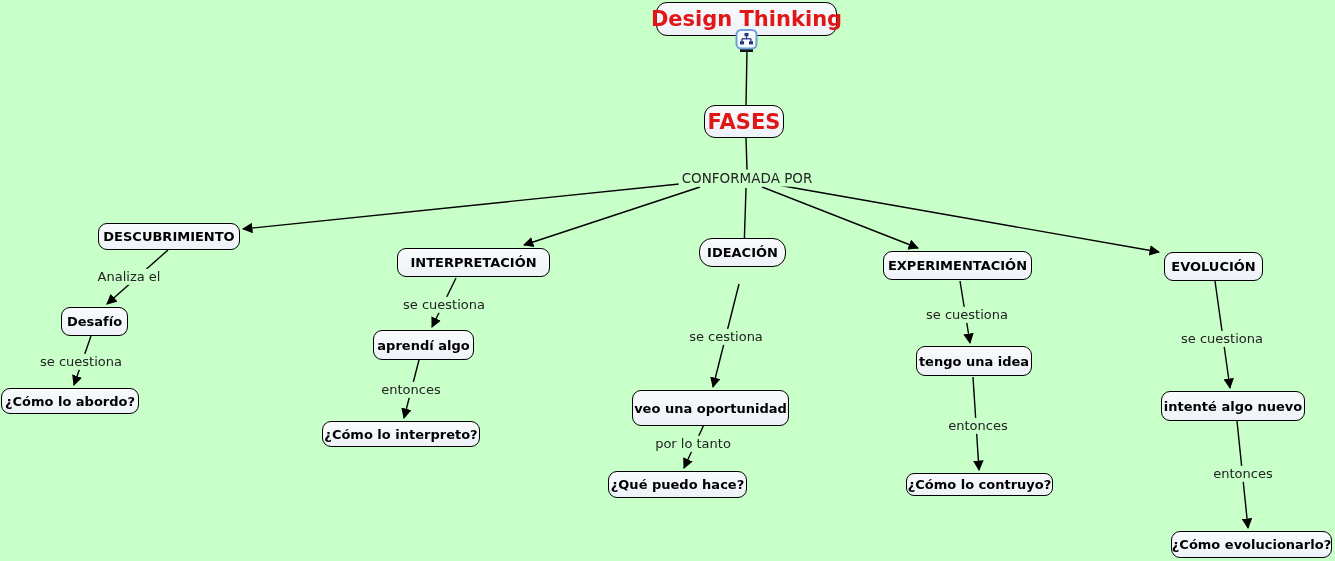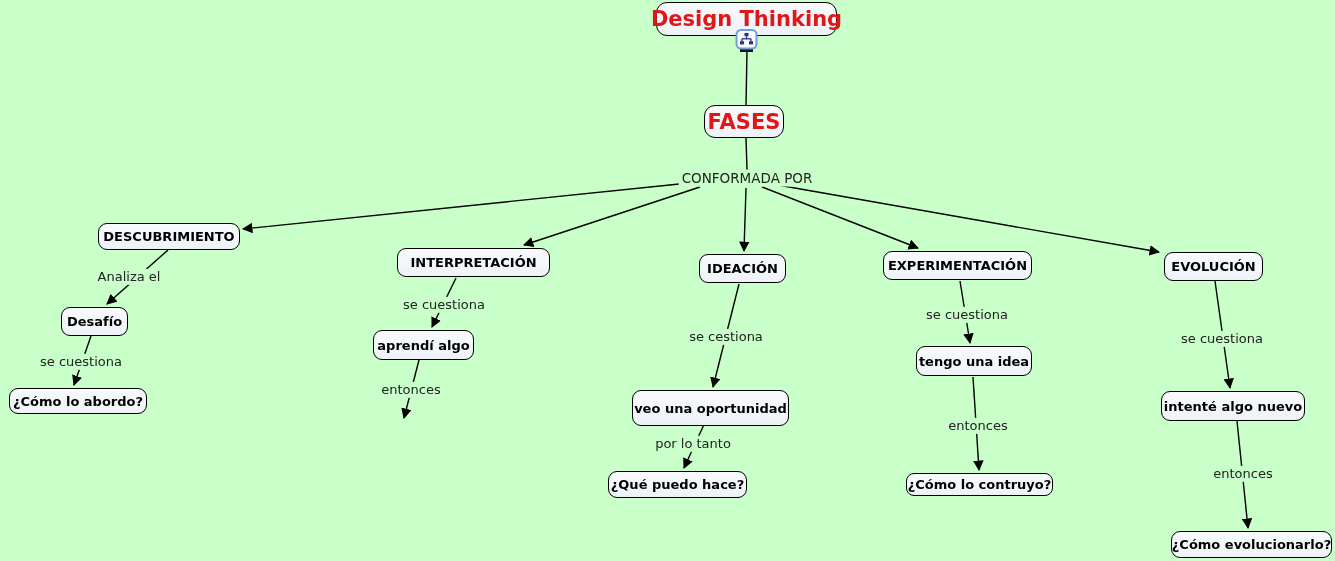--- a/index.html
+++ b/index.html
@@ -78,26 +78,27 @@
   <span class="linklabel" style="left:967px;top:315px;">se cuestiona</span>
   <span class="linklabel" style="left:978px;top:426px;">entonces</span>
   <span class="linklabel" style="left:1222px;top:339px;">se cuestiona</span>
   <span class="linklabel" style="left:1243px;top:474px;">entonces</span>
 
   <div class="concept title" style="left:656px;top:2px;width:181px;height:34px;">Design Thinking</div>
   <div class="concept title" style="left:704px;top:105px;width:80px;height:33px;">FASES</div>
 
   <div class="concept" style="left:98px;top:223px;width:142px;height:27px;">DESCUBRIMIENTO</div>
   <div class="concept" style="left:61px;top:307px;width:67px;height:29px;">Desafío</div>
-  <div class="concept" style="left:1px;top:388px;width:138px;height:26px;margin-left:8px;">¿Cómo lo abordo?</div>
+  <div class="concept" style="left:1px;top:388px;width:138px;height:26px;">¿Cómo lo abordo?</div>
 
   <div class="concept" style="left:397px;top:248px;width:153px;height:29px;">INTERPRETACIÓN</div>
   <div class="concept" style="left:373px;top:330px;width:101px;height:30px;">aprendí algo</div>
+  <div class="concept" style="left:322px;top:421px;width:158px;height:26px;">¿Cómo lo interpreto?</div>
 
-  <div class="concept" style="left:699px;top:254px;width:87px;height:29px;">IDEACIÓN</div>
+  <div class="concept" style="left:699px;top:238px;width:87px;height:29px;border-radius:13px;">IDEACIÓN</div>
   <div class="concept" style="left:632px;top:390px;width:157px;height:36px;">veo una oportunidad</div>
   <div class="concept" style="left:608px;top:471px;width:139px;height:27px;">¿Qué puedo hace?</div>
 
   <div class="concept" style="left:883px;top:251px;width:149px;height:29px;">EXPERIMENTACIÓN</div>
   <div class="concept" style="left:916px;top:346px;width:116px;height:30px;">tengo una idea</div>
   <div class="concept" style="left:906px;top:473px;width:147px;height:23px;border-radius:8px;">¿Cómo lo contruyo?</div>
 
   <div class="concept" style="left:1164px;top:252px;width:99px;height:29px;">EVOLUCIÓN</div>
   <div class="concept" style="left:1161px;top:391px;width:144px;height:30px;">intenté algo nuevo</div>
   <div class="concept" style="left:1171px;top:531px;width:161px;height:27px;">¿Cómo evolucionarlo?</div>

